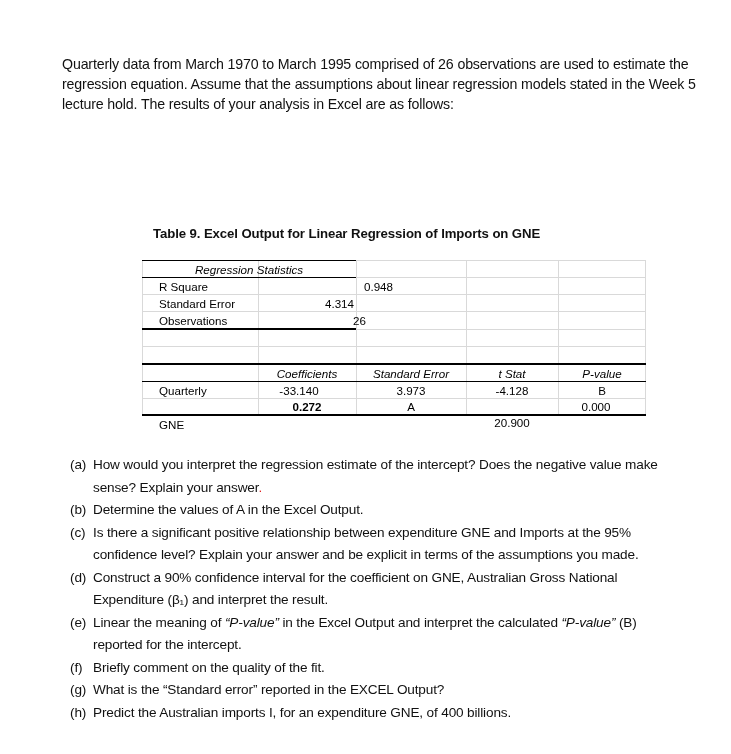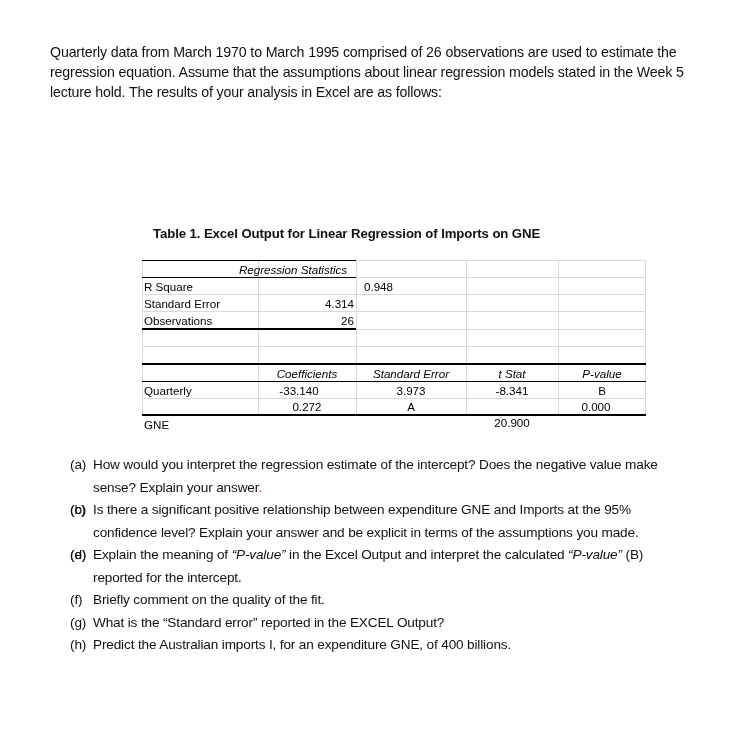--- a/index.html
+++ b/index.html
@@ -17,21 +17,21 @@
     }
     .intro {
       position: absolute;
       left: 46px;
       top: 38px;
       width: 660px;
       font-family: "Liberation Sans", sans-serif;
       font-size: 14.2px;
       line-height: 20px;
       letter-spacing: -0.15px;
-      margin: 4px;
+      margin: 16px;
     }
     .table-title {
       position: absolute;
       left: 153px;
       top: 226px;
       font-family: "Liberation Sans", sans-serif;
       font-weight: bold;
       font-size: 13.2px;
       letter-spacing: -0.1px;
       margin: 0;
@@ -67,21 +67,21 @@
     .rule.thin {
       height: 1px;
     }
     .cell {
       position: absolute;
       height: 17px;
       line-height: 17px;
       white-space: nowrap;
       color: #000000;
     }
-    .cell.left { text-align: left; padding-left: 2px; box-sizing: border-box; }
+    .cell.left { text-align: left; padding-left: 17px; box-sizing: border-box; }
     .cell.right { text-align: right; padding-right: 2px; box-sizing: border-box; }
     .cell.center { text-align: center; }
     .cell.italic { font-style: italic; }
     .questions {
       position: absolute;
       left: 70px;
       top: 454px;
       width: 610px;
       margin: 0;
       padding: 0;
@@ -101,21 +101,21 @@
       top: 0;
     }
     .red-dot { color: #e02020; }
     .ital { font-style: italic; }
   </style>
 </head>
 <body>
 
 <p class="intro">Quarterly data from March 1970 to March 1995 comprised of 26 observations are used to estimate the regression equation.  Assume that the assumptions about linear regression models stated in the Week 5 lecture hold.  The results of your analysis in Excel are as follows:</p>
 
-<h3 class="table-title">Table 1. Excel Output for Linear Regression of Imports on GNE</h3>
+<h3 class="table-title">Table 9. Excel Output for Linear Regression of Imports on GNE</h3>
 
 <div class="sheet">
 
   <div class="grid-v" style="left:0;"></div>
   <div class="grid-v" style="left:116px;"></div>
   <div class="grid-v" style="left:214px;"></div>
   <div class="grid-v" style="left:324px;"></div>
   <div class="grid-v" style="left:416px;"></div>
   <div class="grid-v" style="left:503px;"></div>
 
@@ -130,67 +130,69 @@
   <div class="grid-h" style="top:138px;"></div>
   <div class="grid-h" style="top:155px;"></div>
 
   <div class="rule thin" style="top:0;left:0;width:214px;"></div>
   <div class="rule thin" style="top:17px;left:0;width:214px;"></div>
   <div class="rule" style="top:68px;left:0;width:214px;"></div>
   <div class="rule" style="top:103px;left:0;width:504px;"></div>
   <div class="rule thin" style="top:121px;left:0;width:504px;"></div>
   <div class="rule" style="top:154px;left:0;width:504px;"></div>
 
-  <div class="cell center italic" style="top:1px;left:0;width:214px;margin-left:44px;">Regression Statistics</div>
+  <div class="cell center italic" style="top:1px;left:0;width:214px;">Regression Statistics</div>
 
   <div class="cell left" style="top:18px;left:0;width:116px;">R Square</div>
   <div class="cell right" style="top:18px;left:116px;width:98px;margin-left:39px;">0.948</div>
 
   <div class="cell left" style="top:35px;left:0;width:116px;">Standard Error</div>
   <div class="cell right" style="top:35px;left:116px;width:98px;">4.314</div>
 
   <div class="cell left" style="top:52px;left:0;width:116px;">Observations</div>
-  <div class="cell right" style="top:52px;left:116px;width:98px;padding-left:32px;">26</div>
+  <div class="cell right" style="top:52px;left:128px;width:98px;padding-left:32px;">26</div>
 
   <div class="cell center italic" style="top:105px;left:116px;width:98px;">Coefficients</div>
   <div class="cell center italic" style="top:105px;left:214px;width:110px;">Standard Error</div>
   <div class="cell center italic" style="top:105px;left:324px;width:92px;">t Stat</div>
   <div class="cell center italic" style="top:105px;left:416px;width:88px;">P-value</div>
 
   <div class="cell left" style="top:122px;left:0;width:116px;">Quarterly</div>
   <div class="cell center" style="top:122px;left:108px;width:98px;">-33.140</div>
   <div class="cell center" style="top:122px;left:214px;width:110px;">3.973</div>
-  <div class="cell center" style="top:122px;left:324px;width:92px;">-8.341</div>
+  <div class="cell center" style="top:122px;left:324px;width:92px;">-4.128</div>
   <div class="cell center" style="top:122px;left:416px;width:88px;">B</div>
 
   <div class="cell left" style="top:138px;left:0;width:116px;margin-top:18px;">GNE</div>
-  <div class="cell center" style="top:138px;left:116px;width:98px;">0.272</div>
+  <div class="cell center" style="top:138px;left:116px;width:98px;font-weight:bold;">0.272</div>
   <div class="cell center" style="top:138px;left:214px;width:110px;">A</div>
   <div class="cell center" style="top:138px;left:324px;width:92px;margin-top:16px;">20.900</div>
   <div class="cell center" style="top:138px;left:416px;width:76px;">0.000</div>
 </div>
 
 <ol class="questions">
   <li>
     <span class="qlabel">(a)</span>
     <span>How would you interpret the regression estimate of the intercept? Does the negative value make sense?  Explain your answer</span><span class="red-dot">.</span>
   </li>
   <li>
     <span class="qlabel">(b)</span>
+    <span>Determine the values of A in the Excel Output.</span>
   </li>
   <li>
     <span class="qlabel">(c)</span>
     <span>Is there a significant positive relationship between expenditure GNE and Imports at the 95% confidence level? Explain your answer and be explicit in terms of the assumptions you made.</span>
   </li>
   <li>
     <span class="qlabel">(d)</span>
+    <span>Construct a 90% confidence interval for the coefficient on GNE, Australian Gross National Expenditure (β₁) and interpret the result.</span>
   </li>
   <li>
     <span class="qlabel">(e)</span>
-    <span>Explain the meaning of </span><span class="ital">“P-value”</span><span> in the Excel Output and interpret the calculated </span><span class="ital">“P-value”</span><span> (B) reported for the intercept.</span>
+    <span>Linear the meaning of </span><span class="ital">“P-value”</span><span> in the Excel Output and interpret the calculated </span><span class="ital">“P-value”</span><span> (B) reported for the intercept.</span>
   </li>
   <li>
     <span class="qlabel">(f)</span>
     <span>Briefly comment on the quality of the fit.</span>
   </li>
   <li>
     <span class="qlabel">(g)</span>
     <span>What is the “Standard error” reported in the EXCEL Output?</span>
   </li>
   <li>

